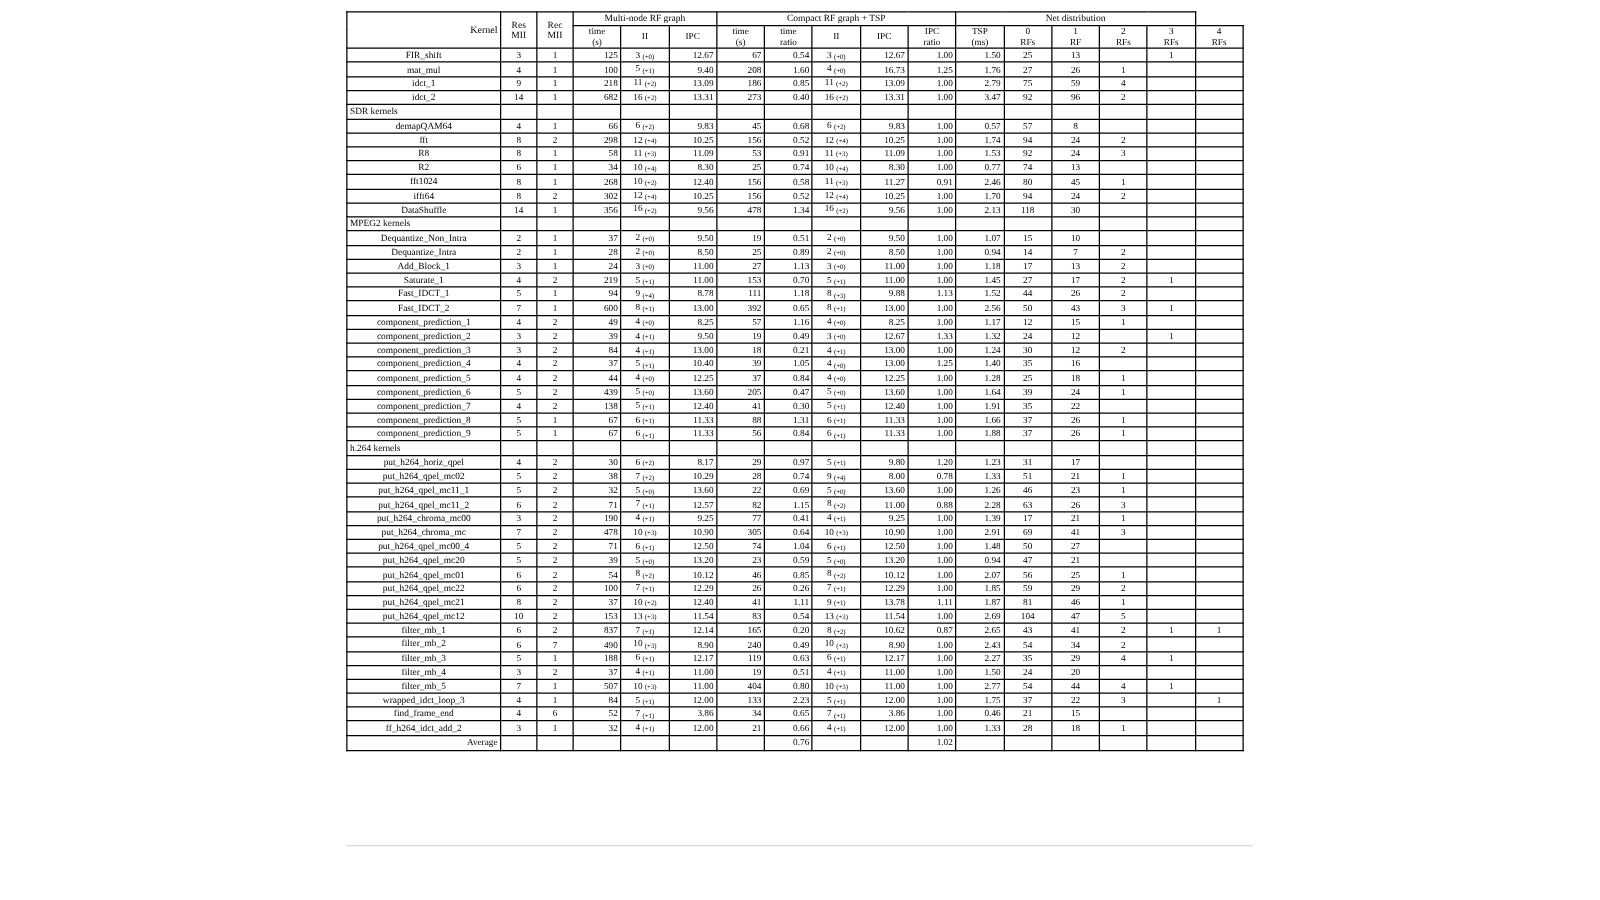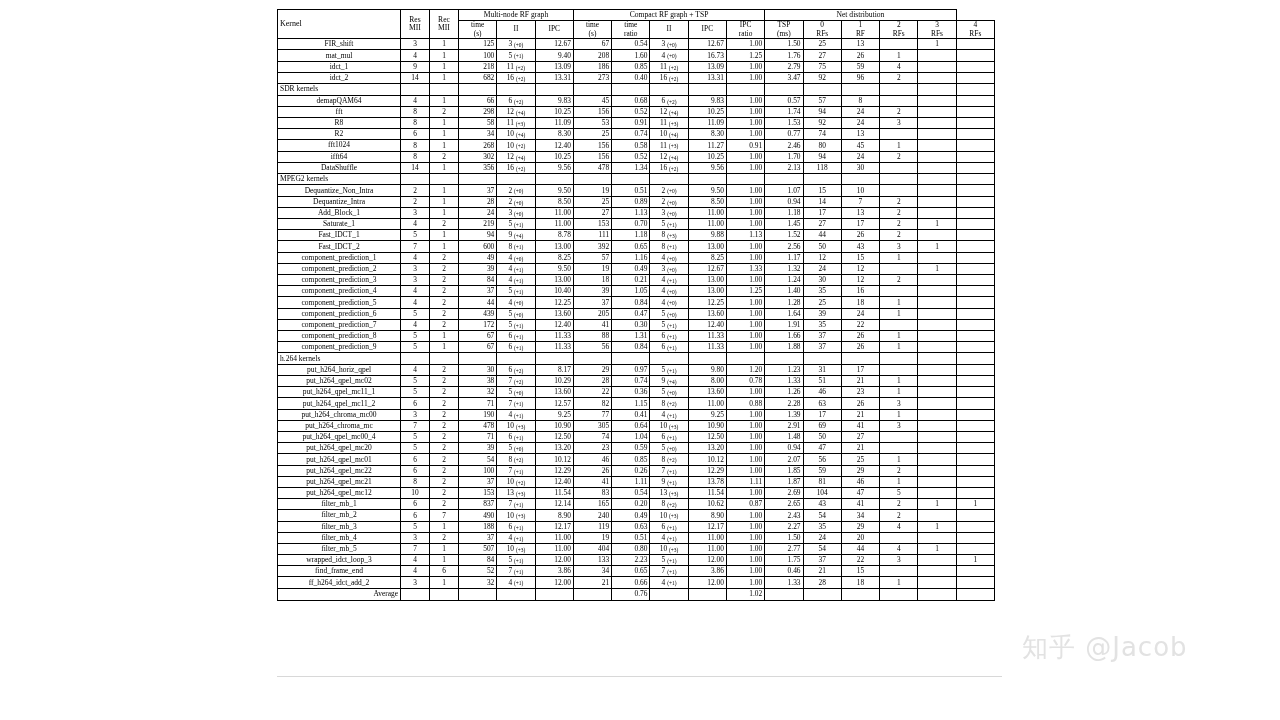--- a/index.html
+++ b/index.html
@@ -33,21 +33,21 @@
     white-space:nowrap;
     overflow:hidden;
     height:10.2px;
   }
   
   .gl{border-left-width:1.6px !important;}
   .gr{border-right-width:1.6px !important;}
 
   th.grp{ text-align:center; font-size:7.6px; height:12px;}
   th.sub{ text-align:center; font-size:7.4px; height:26px; line-height:1.15;}
-  th.kernel{ text-align:left; font-size:8px; padding-left:5px;}
+  th.kernel{ text-align:right; font-size:8px; padding-left:5px;}
 
   td.k{text-align:center; padding-left:5px; font-size:7.5px;}
   td.n{text-align:center;}
   td.num{text-align:right; padding-right:6px;}
   td.sec{text-align:left;padding-left:5px;font-size:7.5px;}
   .sup{font-size:5.4px; vertical-align:baseline; position:relative; top:0.8px;}
   td.ii{text-align:center;}
   td.blank{}
   tr.secrow td{height:10.6px;}
   tr.avg td{height:11px;}
@@ -619,21 +619,21 @@
             <td class="n gl">39</td>
             <td class="n">24</td>
             <td class="n">1</td>
             <td class="n">&nbsp;</td>
             <td class="n gr">&nbsp;</td>
           </tr>
           <tr>
             <td class="k gl">component_prediction_7</td>
             <td class="n">4</td>
             <td class="n gr">2</td>
-            <td class="num gl">172</td>
+            <td class="num gl">138</td>
             <td class="ii">5 <span class="sup">(+1)</span></td>
             <td class="num gr">12.40</td>
             <td class="num gl">41</td>
             <td class="num">0.30</td>
             <td class="ii">5 <span class="sup">(+1)</span></td>
             <td class="num">12.40</td>
             <td class="num">1.00</td>
             <td class="num gr">1.91</td>
             <td class="n gl">35</td>
             <td class="n">22</td>
@@ -737,21 +737,21 @@
             <td class="n gr">&nbsp;</td>
           </tr>
           <tr>
             <td class="k gl">put_h264_qpel_mc11_1</td>
             <td class="n">5</td>
             <td class="n gr">2</td>
             <td class="num gl">32</td>
             <td class="ii">5 <span class="sup">(+0)</span></td>
             <td class="num gr">13.60</td>
             <td class="num gl">22</td>
-            <td class="num">0.36</td>
+            <td class="num">0.69</td>
             <td class="ii">5 <span class="sup">(+0)</span></td>
             <td class="num">13.60</td>
             <td class="num">1.00</td>
             <td class="num gr">1.26</td>
             <td class="n gl">46</td>
             <td class="n">23</td>
             <td class="n">1</td>
             <td class="n">&nbsp;</td>
             <td class="n gr">&nbsp;</td>
           </tr>
@@ -1097,15 +1097,14 @@
             <td class="n" style="border-top-width: 1.6px; border-bottom-width: 1.6px;">&nbsp;</td>
             <td class="n gr" style="border-top-width: 1.6px; border-bottom-width: 1.6px;">&nbsp;</td>
           </tr>
         </tbody>
     </table>
   </div>
 
   <div class="rule"></div>
 
 
-  <div class="watermark">知乎 @Jacob</div>
 
 </div>
 
 </body></html>

